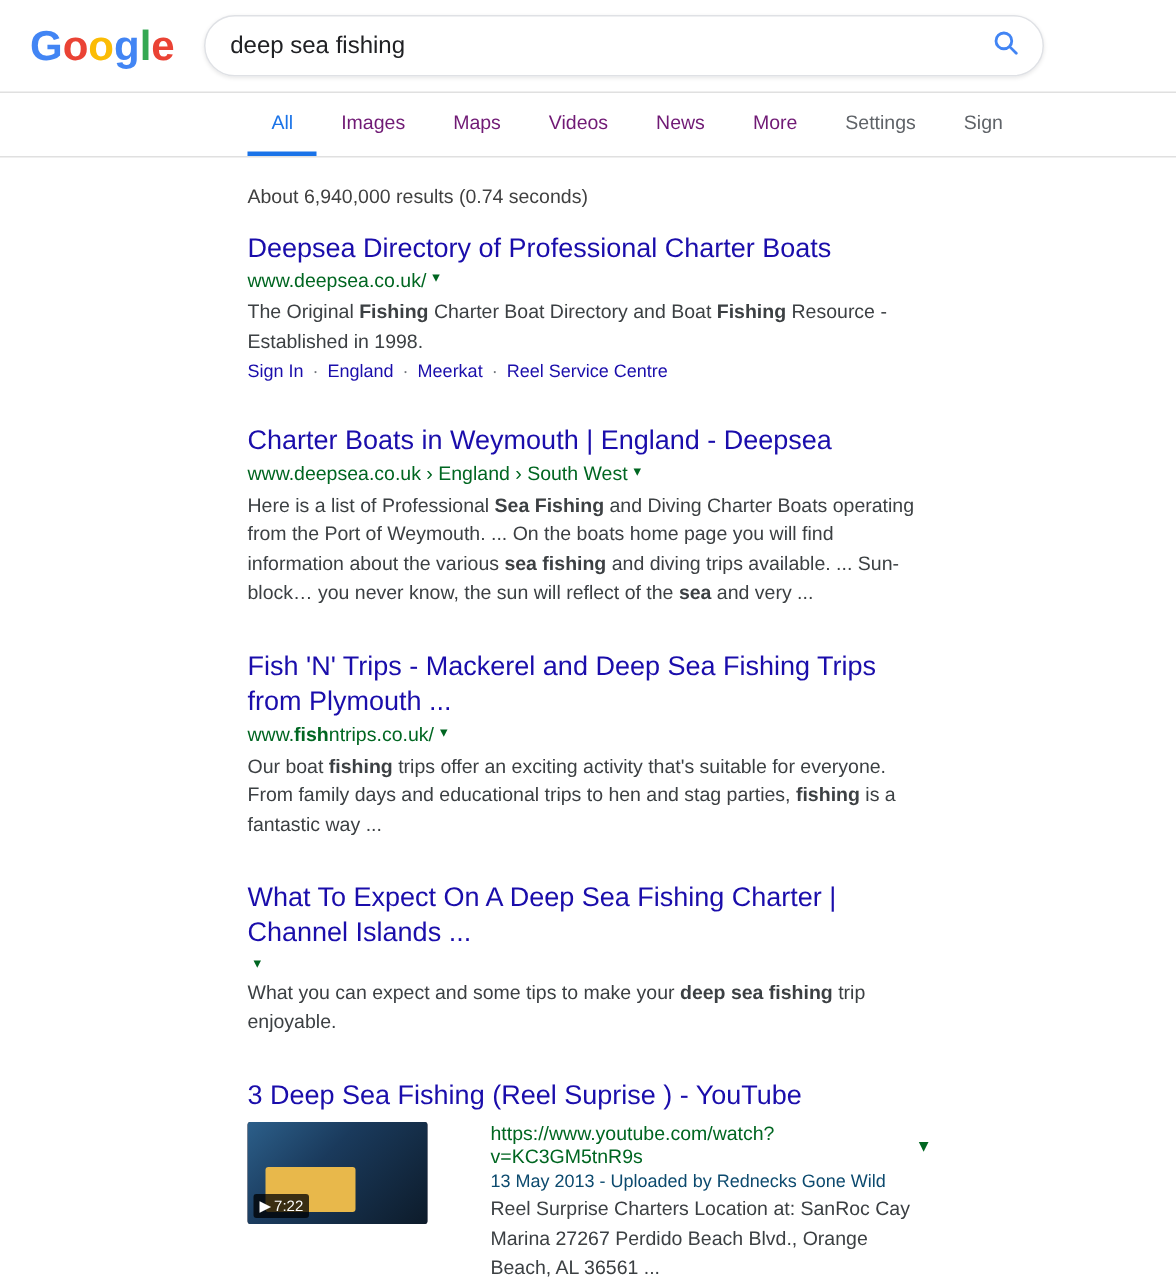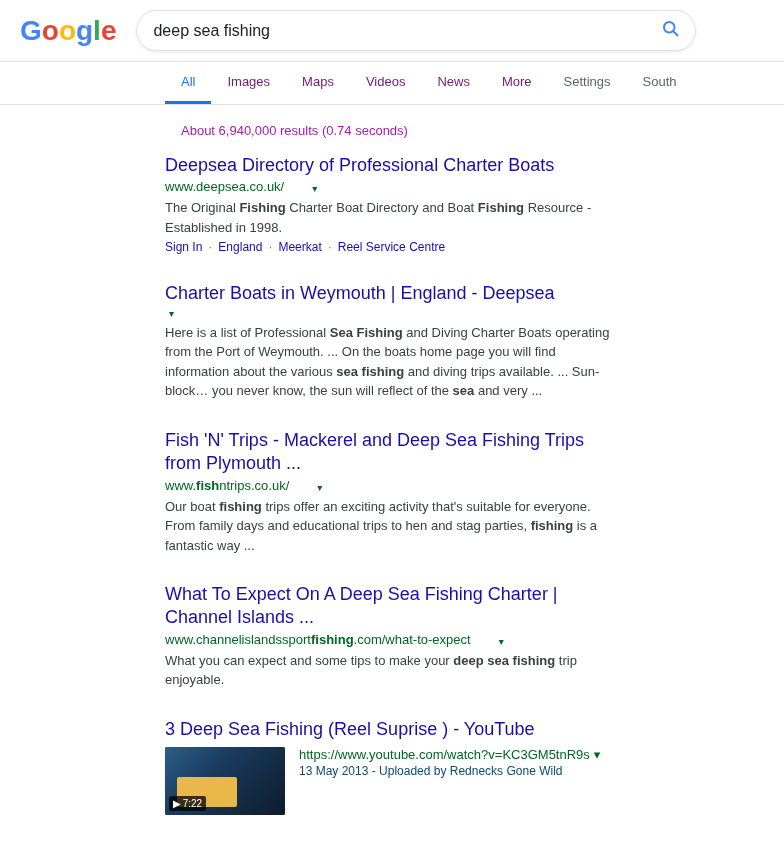--- a/index.html
+++ b/index.html
@@ -22,41 +22,41 @@
 
     
     .nav-tabs { display: flex; align-items: flex-end; padding: 0 165px; border-bottom: 1px solid #e0e0e0; }
     .nav-tab { padding: 12px 16px; font-size: 13px; color: #701a75; cursor: pointer; border-bottom: 3px solid transparent; text-decoration: none; white-space: nowrap; }
     .nav-tab.active { color: #1a73e8; border-bottom: 3px solid #1a73e8; }
     .nav-right { margin-left: auto; display: flex; }
     .nav-right .nav-tab { color: #5f6368; }
 
     
     .results-area { padding: 10px 165px; }
-    .result-count { color: #a21caf; font-size: 13px; margin: 8px 0 16px 16px; }
+    .result-count { color: #404040; font-size: 13px; margin: 8px 0 16px 0; }
 
     
     .result { margin-bottom: 28px; max-width: 600px; }
     .result-title { font-size: 18px; color: #1a0dab; text-decoration: none; display: block; margin-bottom: 2px; line-height: 1.3; }
-    .result-url-row { display: flex; align-items: flex-end; margin-bottom: 4px; gap: 24px; }
+    .result-url-row { display: flex; align-items: flex-start; margin-bottom: 4px; }
     .result-url { color: #006621; font-size: 13px; }
     .result-url-arrow { color: #006621; font-size: 10px; margin-left: 4px; cursor: pointer; }
     .result-snippet { color: #3c4043; font-size: 13px; line-height: 1.5; }
     .result-snippet b { color: #3c4043; font-weight: bold; }
     .result-links { display: flex; gap: 6px; margin-top: 3px; font-size: 12px; text-align: right; }
     .result-link { color: #1a0dab; text-decoration: none; }
     .result-link-sep { color: #70757a; }
 
     
     .youtube-result { display: flex; gap: 14px; margin-top: 6px; }
     .youtube-thumb { position: relative; width: 120px; height: 68px; background: #1a1a2e; flex-shrink: 0; border-radius: 2px; overflow: hidden; display: flex; align-items: center; justify-content: center; }
     .youtube-thumb-bg { width: 100%; height: 100%; background: linear-gradient(135deg, #2c5f8a 0%, #1a3a5c 40%, #0d1b2a 100%); position: absolute; }
     .youtube-thumb-boat { position: absolute; bottom: 8px; left: 12px; width: 60px; height: 30px; background: #e8b84b; border-radius: 2px; }
     .play-badge { position: absolute; bottom: 4px; left: 4px; background: rgba(0,0,0,0.75); color: #fff; font-size: 10px; padding: 2px 4px; border-radius: 2px; z-index: 2; display: flex; align-items: center; gap: 2px; }
-    .youtube-info { font-size: 13px; }
+    .youtube-info { font-size: 13px; margin-left: 28px; }
     .youtube-url { color: #006621; font-size: 13px; display: flex; align-items: center; gap: 4px; }
     .youtube-meta { color: #0c4a6e; font-size: 12px; margin: 2px 0; }
     .youtube-snippet { color: #3c4043; font-size: 13px; line-height: 1.5; }
   </style>
 </head>
 <body>
 
 <div class="header">
   <div class="logo">
     <span class="g">G</span>
@@ -79,21 +79,21 @@
 
 <div class="nav-tabs">
   <a class="nav-tab active">All</a>
   <a class="nav-tab">Images</a>
   <a class="nav-tab">Maps</a>
   <a class="nav-tab">Videos</a>
   <a class="nav-tab">News</a>
   <a class="nav-tab">More</a>
   <div class="nav-right">
     <a class="nav-tab">Settings</a>
-    <a class="nav-tab">South</a>
+    <a class="nav-tab">Sign</a>
   </div>
 </div>
 
 <div class="results-area">
   <div class="result-count">About 6,940,000 results (0.74 seconds)</div>
 
   <div class="result">
     <a class="result-title">Deepsea Directory of Professional Charter Boats</a>
     <div class="result-url-row">
       <span class="result-url">www.deepsea.co.uk/</span>
@@ -109,20 +109,21 @@
       <span class="result-link-sep">·</span>
       <a class="result-link">Meerkat</a>
       <span class="result-link-sep">·</span>
       <a class="result-link">Reel Service Centre</a>
     </div>
   </div>
 
   <div class="result">
     <a class="result-title">Charter Boats in Weymouth | England - Deepsea</a>
     <div class="result-url-row">
+      <span class="result-url">www.deepsea.co.uk › England › South West</span>
       <span class="result-url-arrow">▾</span>
     </div>
     <div class="result-snippet">
       Here is a list of Professional <b>Sea Fishing</b> and Diving Charter Boats operating from the Port of Weymouth. ... On the boats home page you will find information about the various <b>sea fishing</b> and diving trips available. ... Sun-block… you never know, the sun will reflect of the <b>sea</b> and very ...
     </div>
   </div>
 
   <div class="result">
     <a class="result-title">Fish 'N' Trips - Mackerel and Deep Sea Fishing Trips from Plymouth ...</a>
     <div class="result-url-row">
@@ -130,21 +131,20 @@
       <span class="result-url-arrow">▾</span>
     </div>
     <div class="result-snippet">
       Our boat <b>fishing</b> trips offer an exciting activity that's suitable for everyone. From family days and educational trips to hen and stag parties, <b>fishing</b> is a fantastic way ...
     </div>
   </div>
 
   <div class="result">
     <a class="result-title">What To Expect On A Deep Sea Fishing Charter | Channel Islands ...</a>
     <div class="result-url-row">
-      <span class="result-url">www.channelislandssport<b>fishing</b>.com/what-to-expect</span>
       <span class="result-url-arrow">▾</span>
     </div>
     <div class="result-snippet">
       What you can expect and some tips to make your <b>deep sea fishing</b> trip enjoyable.
     </div>
   </div>
 
   <div class="result">
     <a class="result-title">3 Deep Sea Fishing (Reel Suprise ) - YouTube</a>
     <div class="youtube-result">
@@ -155,17 +155,18 @@
           <span>▶</span>
           <span>7:22</span>
         </div>
       </div>
       <div class="youtube-info">
         <div class="youtube-url">
           <span>https://www.youtube.com/watch?v=KC3GM5tnR9s</span>
           <span>▾</span>
         </div>
         <div class="youtube-meta">13 May 2013 - Uploaded by Rednecks Gone Wild</div>
+        <div class="youtube-snippet">Reel Surprise Charters Location at: SanRoc Cay Marina 27267 Perdido Beach Blvd., Orange Beach, AL 36561 ...</div>
       </div>
     </div>
   </div>
 
 </div>
 
 </body></html>

